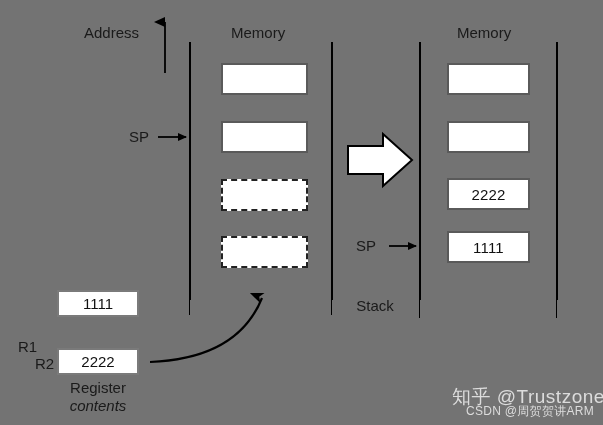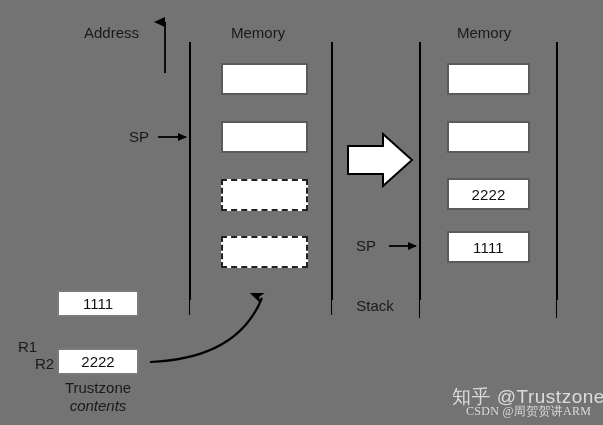--- a/index.html
+++ b/index.html
@@ -161,19 +161,19 @@
   <div class="cell" style="left:447px; top:121px; width:83px; height:32px;"></div>
   <div class="cell" style="left:447px; top:178px; width:83px; height:32px;">2222</div>
   <div class="cell" style="left:447px; top:231px; width:83px; height:32px;">1111</div>
 
   <div class="lbl" style="left:18px; top:297px;margin-top:41px;">R1</div>
   <div class="reg" style="left:57px; top:290px; width:82px; height:27px;">1111</div>
 
   <div class="lbl" style="left:26px; top:355px;margin-left:9px;">R2</div>
   <div class="reg" style="left:57px; top:348px; width:82px; height:27px;">2222</div>
 
-  <div class="lbl center" style="left:50px; top:379px; width:96px;">Trustzone</div>
+  <div class="lbl center" style="left:50px; top:379px; width:96px;">Register</div>
   <div class="lbl center" style="left:50px; top:397px; width:96px;font-style:italic;">contents</div>
 
   <div class="wm wm-main" style="left:452px; top:384px;">知乎 @Trustzone</div>
-  <div class="wm wm-sub" style="left:466px; top:403px;font-family:Liberation Serif, serif;">CSDN @周贺贺讲ARM</div>
+  <div class="wm wm-sub" style="left:466px; top:403px;">CSDN @周贺贺讲ARM</div>
 
 </div>
 
 </body></html>

